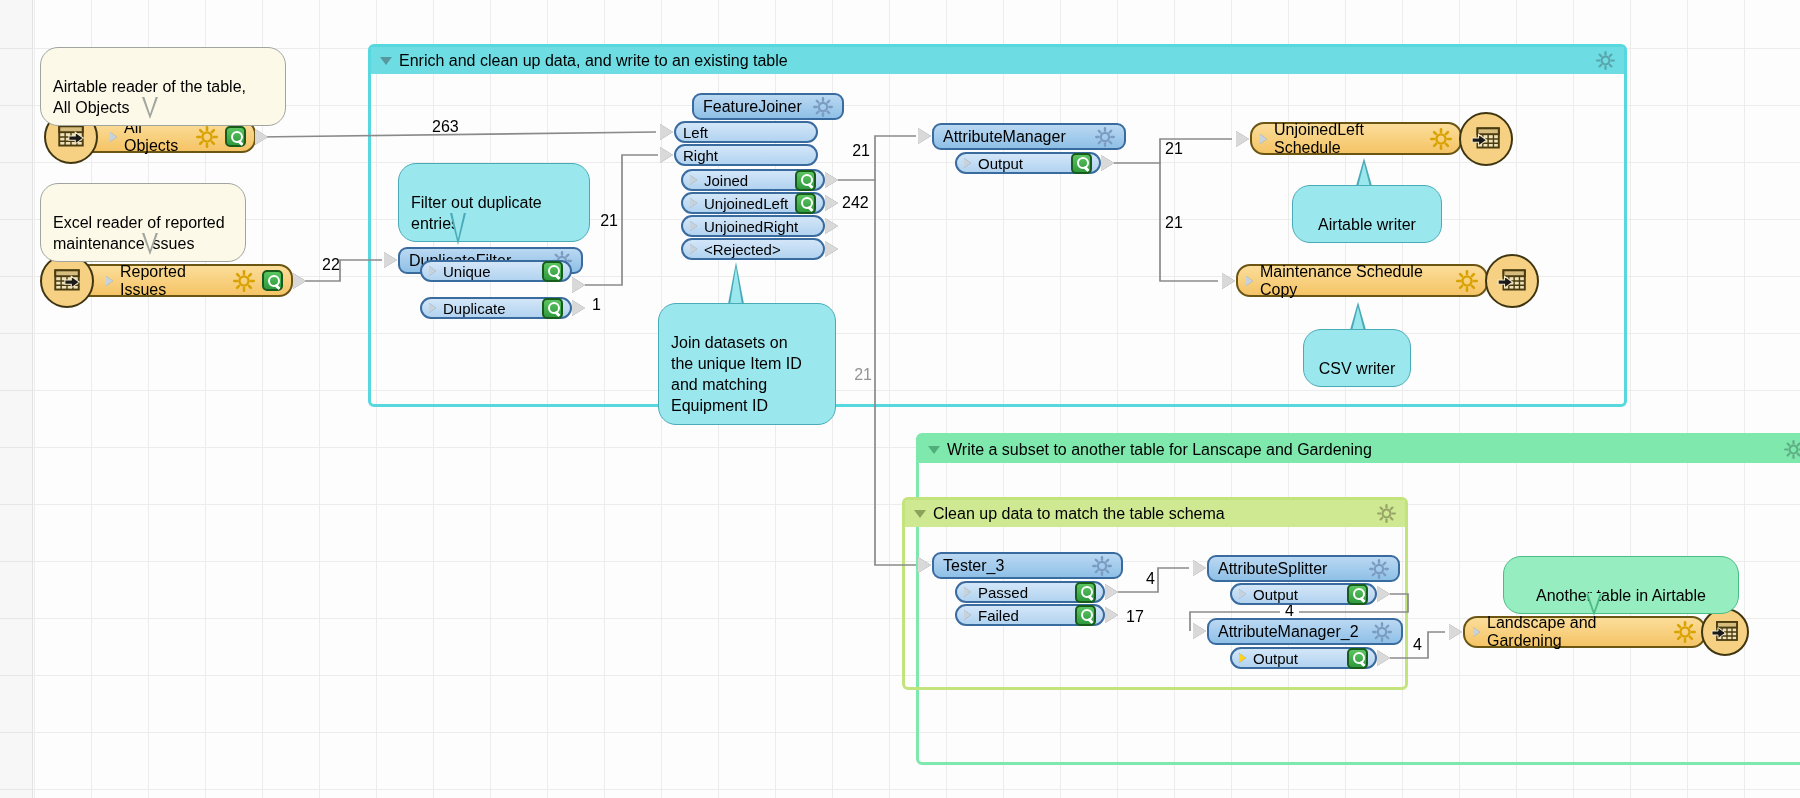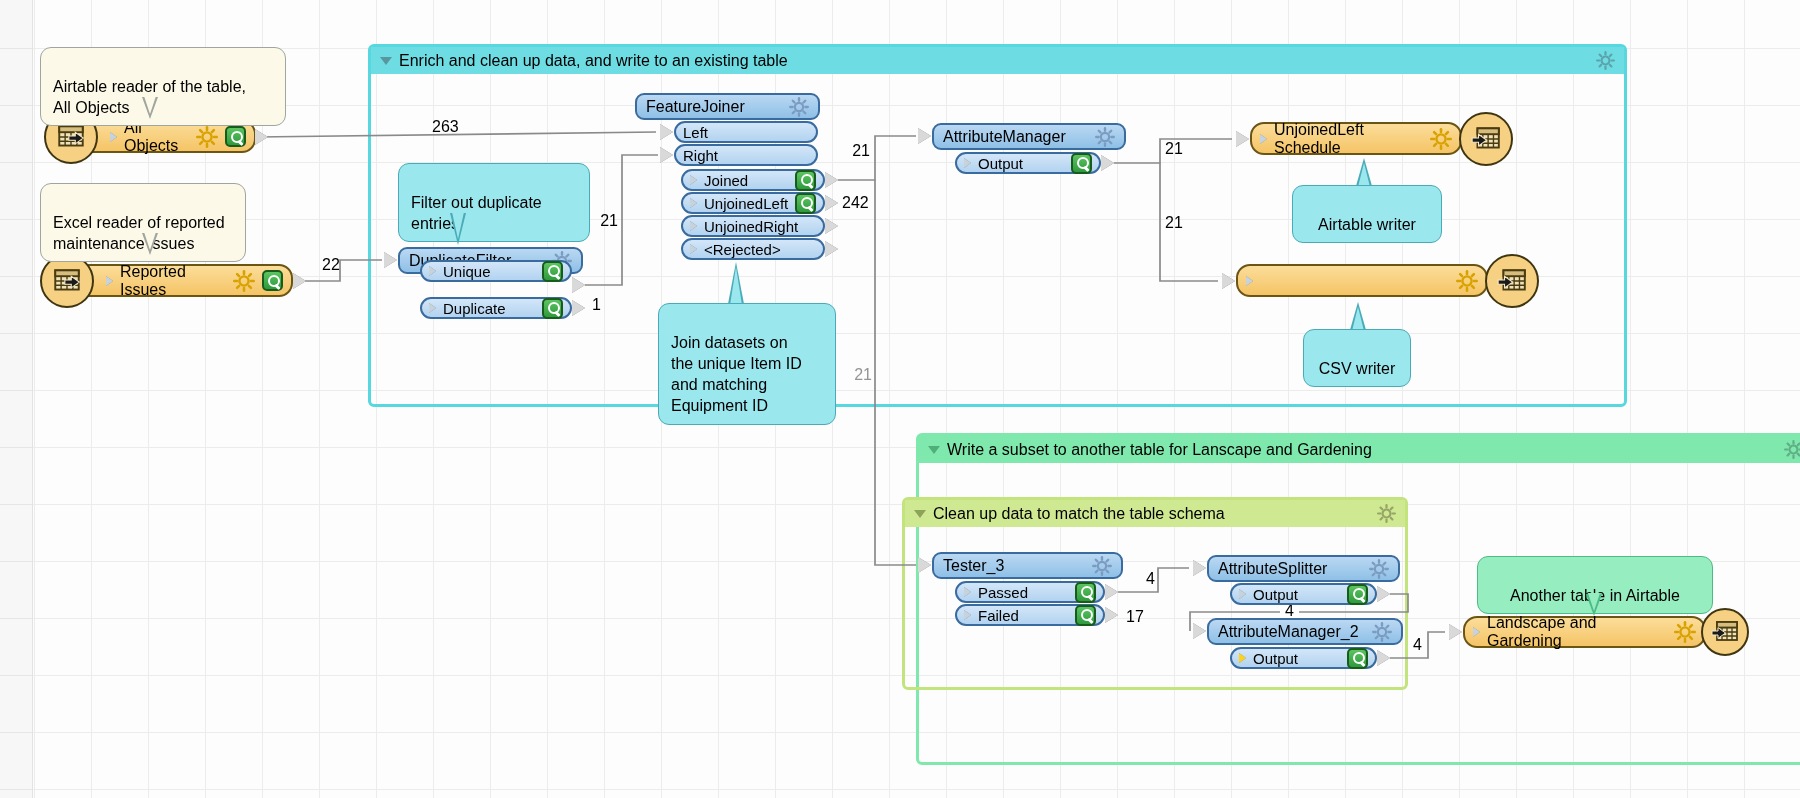--- a/index.html
+++ b/index.html
@@ -63,25 +63,25 @@
                  border:2.2px solid #fff; border-radius:50%; }
   .mag::after { content:''; position:absolute; left:12px; top:11.5px; width:2.6px; height:6px;
                 background:#fff; transform:rotate(-45deg); border-radius:1px; }
   .mk { width:0; height:0; border-top:5px solid transparent; border-bottom:5px solid transparent;
         border-left:7px solid #c7d2da; filter:drop-shadow(0 0 0.5px #6b7f8e); flex:none; }
   .mk-y { border-left-color:#ffd21f; }
   .arr { width:0; height:0; border-top:8px solid transparent; border-bottom:8px solid transparent;
          border-left:13px solid #d9d9d9; filter:drop-shadow(0 0 0.7px #777); }
 
   
-  .ann { border-radius:11px; padding:7px 12px; font-size:16px; line-height:1.32;
+  .ann { border-radius:18px; padding:7px 12px; font-size:16px; line-height:1.32;
          white-space:pre-line; color:#000; }
   .ann-cream { background:#fdf9e8; border:1.5px solid #a0a59f; }
   .ann-teal  { background:#9be7ee; border:1.5px solid #4aabb8; }
-  .ann-mint  { background:#95edc0; border:1.5px solid #4cbc86; }
+  .ann-mint  { background:#95edc0; border:1.5px solid #4cbc86;margin-left:26px; }
   .ann-center { text-align:center; }
   .tail-dn { width:0; height:0; border-left:8px solid transparent; border-right:8px solid transparent; }
   .tail-up { width:0; height:0; border-left:8px solid transparent; border-right:8px solid transparent; }
   .tail-dn.cream { border-top:22px solid #a0a59f; } .tail-dn.cream::after
     { content:''; position:absolute; left:-6px; top:-23px; border-left:6px solid transparent;
       border-right:6px solid transparent; border-top:18px solid #fdf9e8; }
   .tail-dn.teal { border-top:32px solid #4aabb8; } .tail-dn.teal::after
     { content:''; position:absolute; left:-6px; top:-33px; border-left:6px solid transparent;
       border-right:6px solid transparent; border-top:27px solid #9be7ee; }
   .tail-dn.mint { border-top:22px solid #4cbc86; } .tail-dn.mint::after
@@ -239,21 +239,21 @@
   <span class="mag"></span>
 </div>
 <div class="abs arr" style="left:572px;top:277px"></div>
 <div class="abs port" style="left:420px;top:297px;width:152px">
   <span class="mk"></span>
   <span>Duplicate</span>
   <span class="mag"></span>
 </div>
 <div class="abs arr" style="left:572px;top:300px"></div>
 
-<div class="abs thead" style="left:635px;top:93px;width:185px">
+<div class="abs thead" style="left:692px;top:93px;width:152px">
   <span>FeatureJoiner</span>
   <svg class="gear gear-b">
       <use href="#gear"></use>
     </svg>
 </div>
 <div class="abs arr" style="left:660px;top:124px"></div>
 <div class="abs port" style="left:674px;top:121px;width:144px">
   <span>Left</span>
 </div>
 <div class="abs arr" style="left:660px;top:147px"></div>
@@ -307,20 +307,21 @@
 </div>
 <div class="abs circ" style="left:1459px;top:112px;width:54px;height:54px">
   <svg width="32" height="28">
       <use href="#table-in"></use>
     </svg>
 </div>
 
 <div class="abs arr" style="left:1222px;top:273px"></div>
 <div class="abs pill-o" style="left:1236px;top:264px;width:252px">
   <span class="mk"></span>
+  <span>Maintenance Schedule Copy</span>
   <svg class="gear gear-y" style="margin-left:auto">
       <use href="#gear"></use>
     </svg>
 </div>
 <div class="abs circ" style="left:1485px;top:254px;width:54px;height:54px">
   <svg width="32" height="28">
       <use href="#table-in"></use>
     </svg>
 </div>
 

